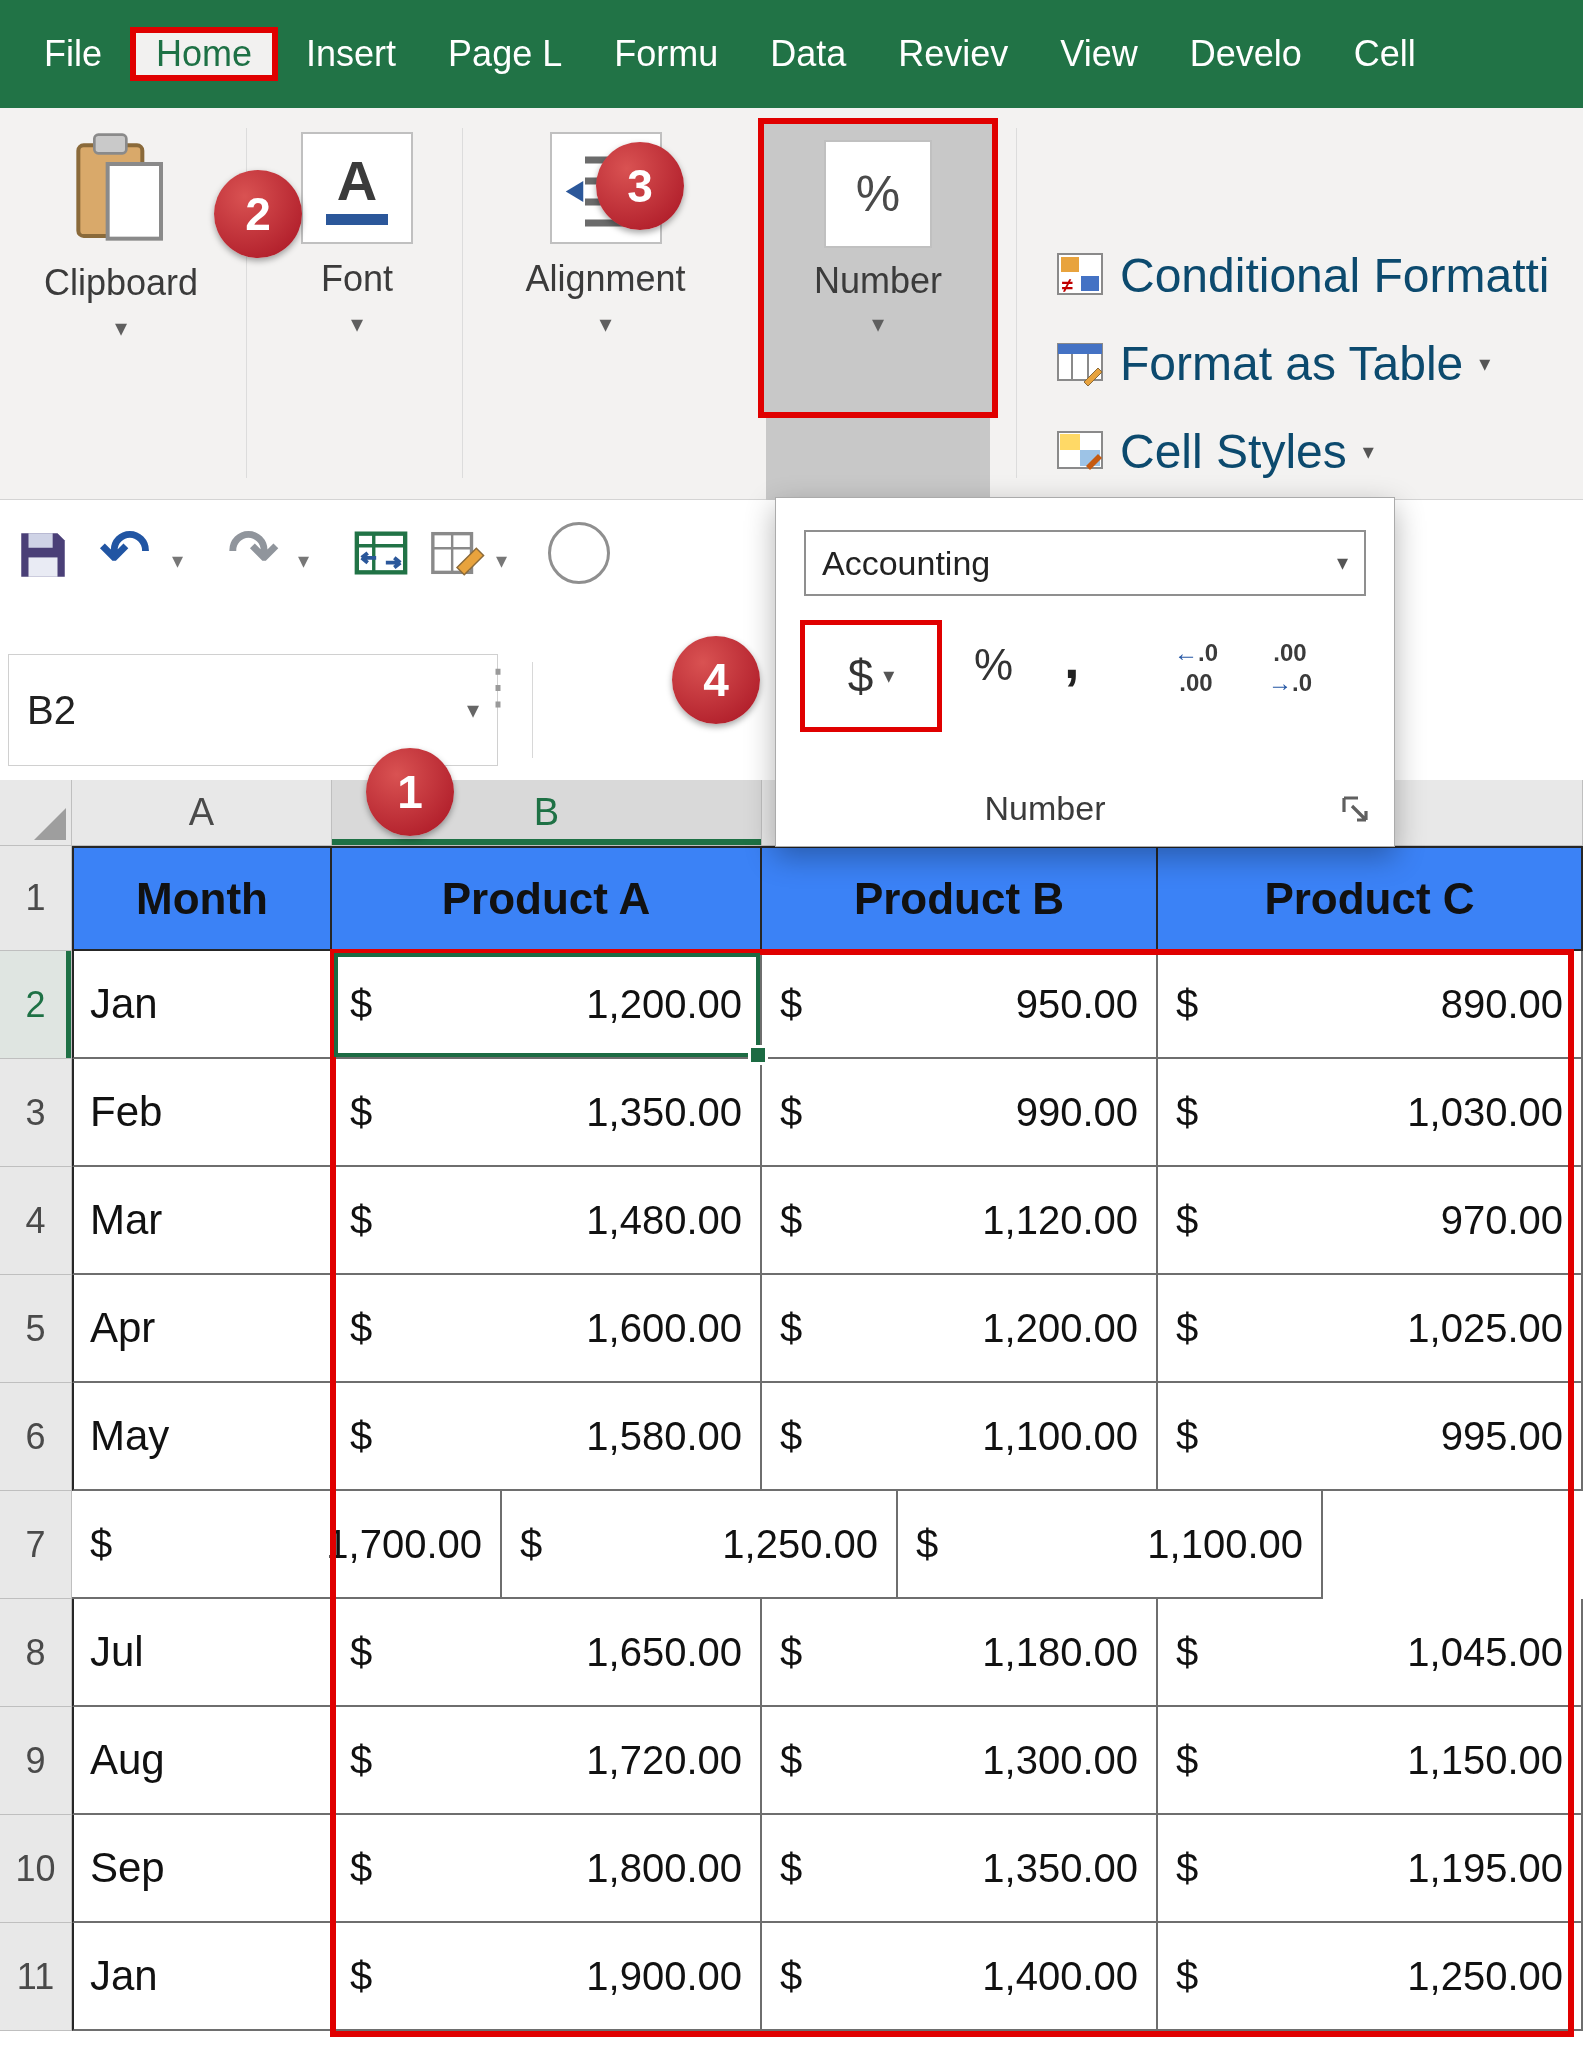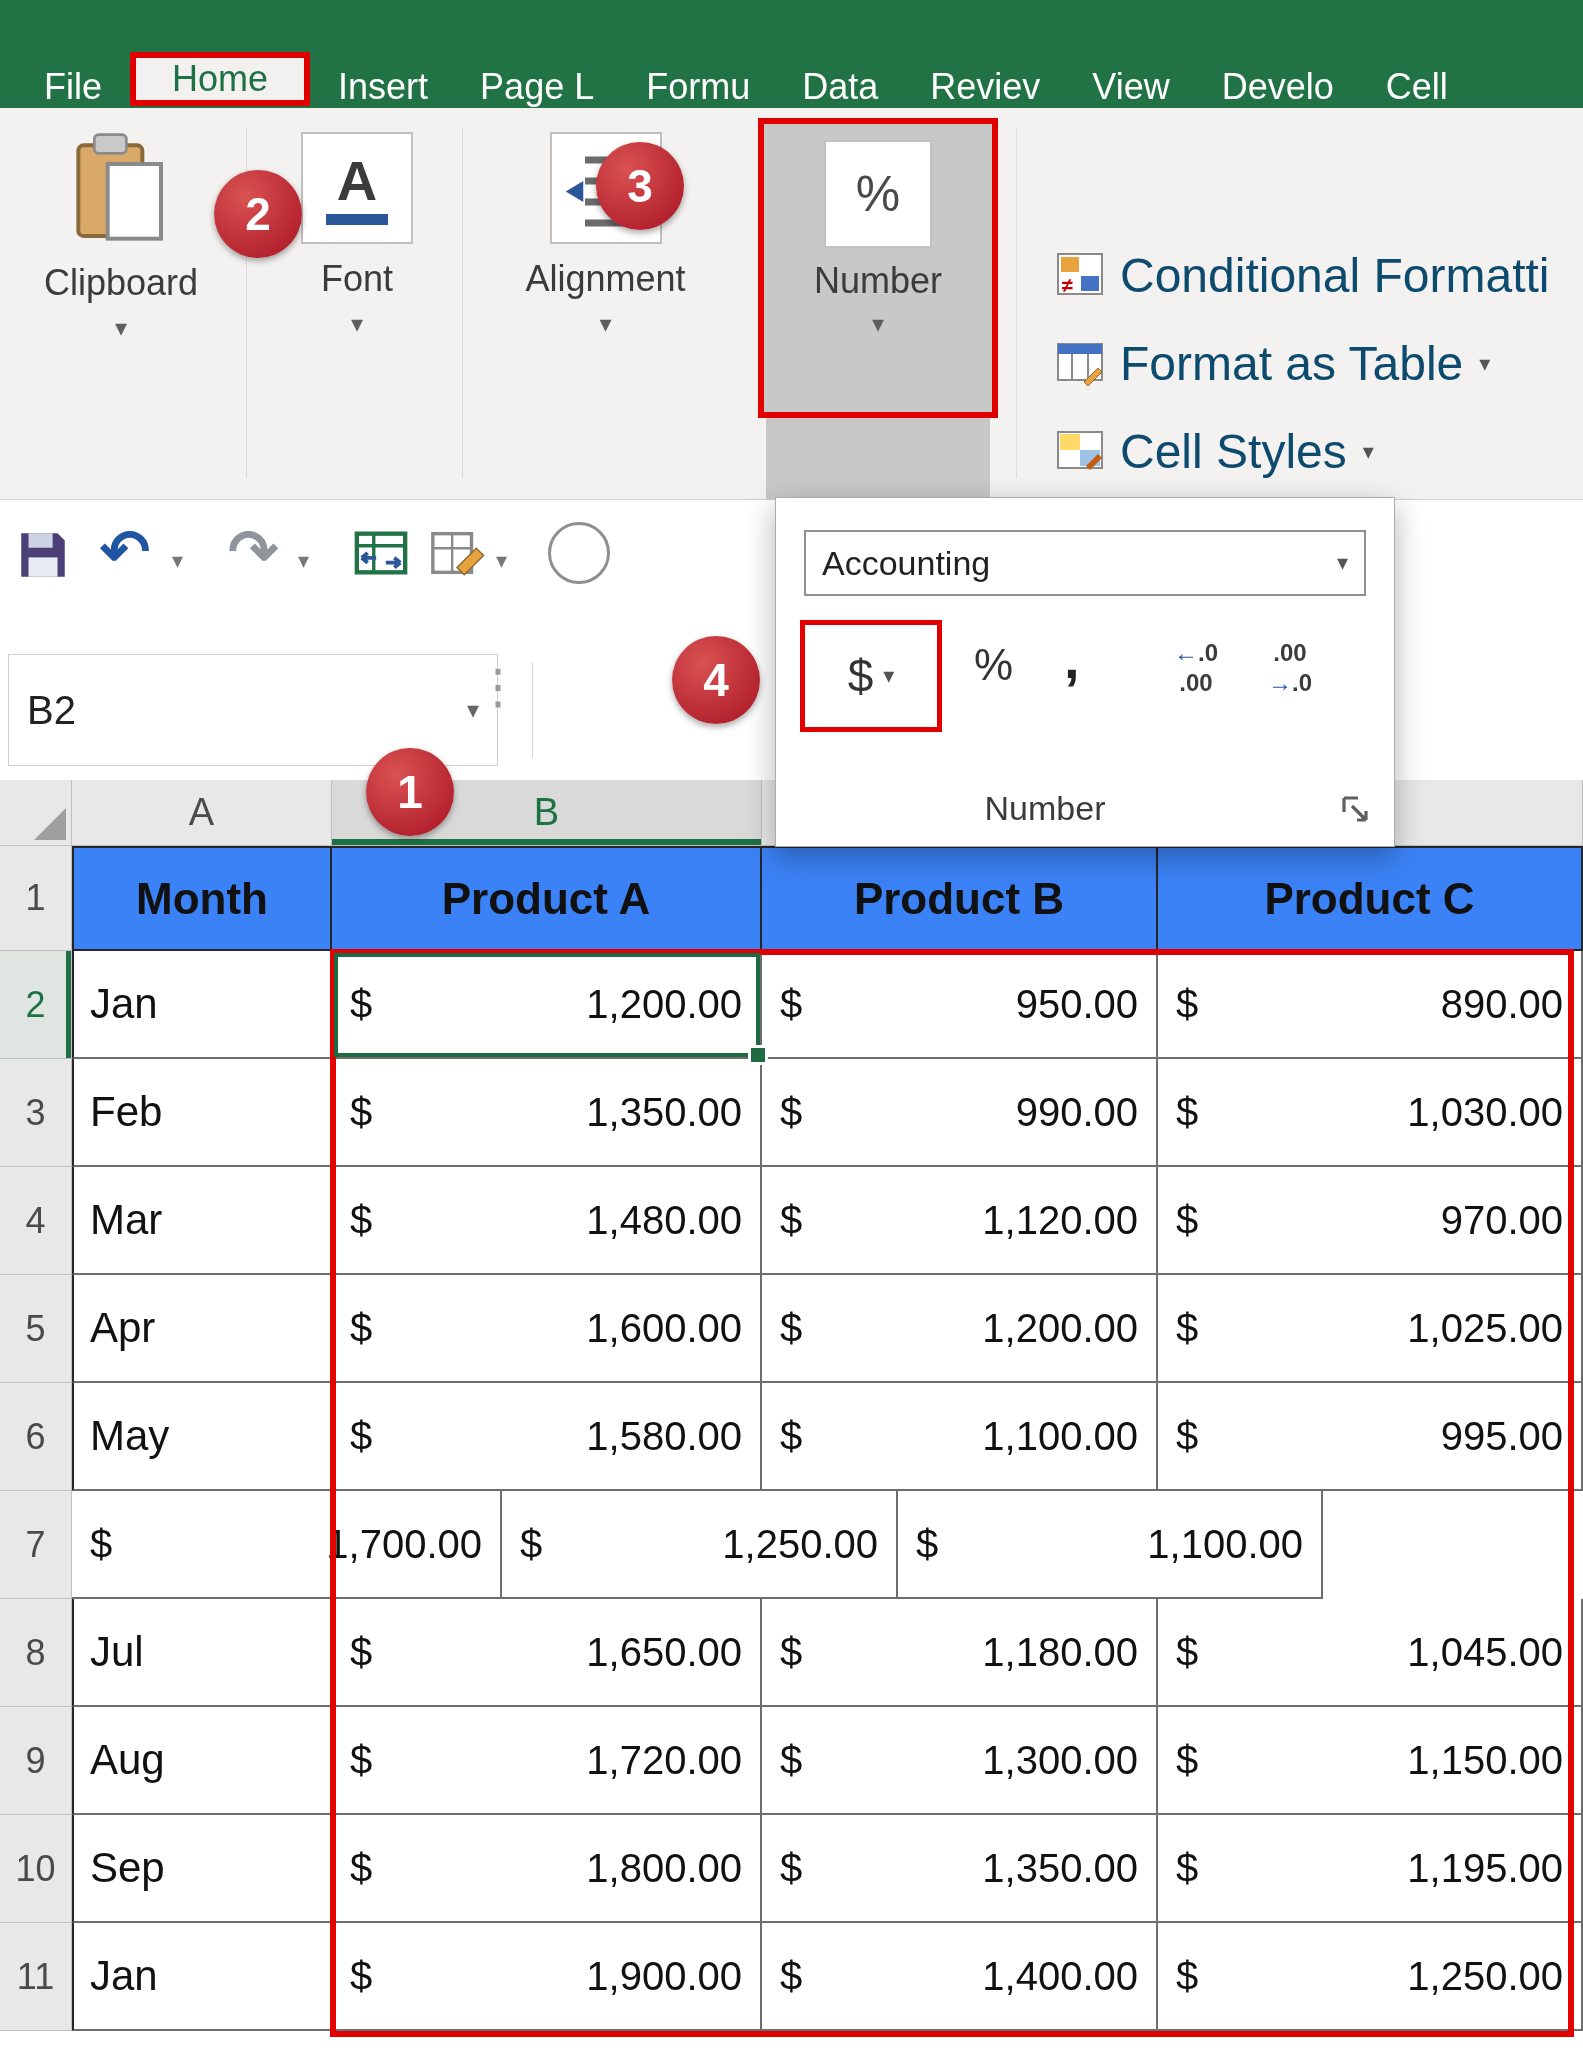--- a/index.html
+++ b/index.html
@@ -2,26 +2,26 @@
 <html><head>
 <meta charset="utf-8">
 <style>
   * { margin:0; padding:0; box-sizing:border-box; }
   html,body { width:1583px; height:2048px; }
   body { font-family:"Liberation Sans", sans-serif; background:#fff; }
   .screen { position:relative; width:1583px; height:2048px; background:#fff; overflow:hidden; }
 
   
   .tabbar { position:absolute; left:0; top:0; width:100%; height:108px; background:#217346;
-            display:flex; align-items:flex-end; padding-left:18px; z-index:10; }
+            display:flex; align-items:center; padding-left:18px; z-index:10; }
   .tab { display:flex; align-items:center; color:#fff; font-size:36px; padding:0 26px;
          position:relative; white-space:nowrap; }
   .tab + .tab::before { content:""; position:absolute; left:0; top:28px; bottom:28px;
          width:1px; background:rgba(255,255,255,0.35); }
-  .tab.active { background:#f2f1f0; color:#1e7145; border:6px solid #e00000; margin:2px 2px; padding:0 36px; }
+  .tab.active { background:#f2f1f0; color:#1e7145; border:6px solid #e00000; margin:2px 2px; padding:0 20px; }
   .tab.active::before { display:none; }
 
   
   .ribbon { position:absolute; top:108px; left:0; width:100%; height:392px; background:#f3f2f1;
             border-bottom:1px solid #d4d4d4; z-index:5; }
   .rsep { position:absolute; top:20px; height:350px; width:1px; background:#dcdcdc; }
   .rgroup { position:absolute; display:flex; flex-direction:column; align-items:center; gap:14px; }
   .iconbox { width:112px; height:112px; background:#fff; border:2px solid #c0c0c0;
              display:flex; align-items:center; justify-content:center; flex-direction:column; }
   .glabel { font-size:36px; color:#3b3b3b; }

